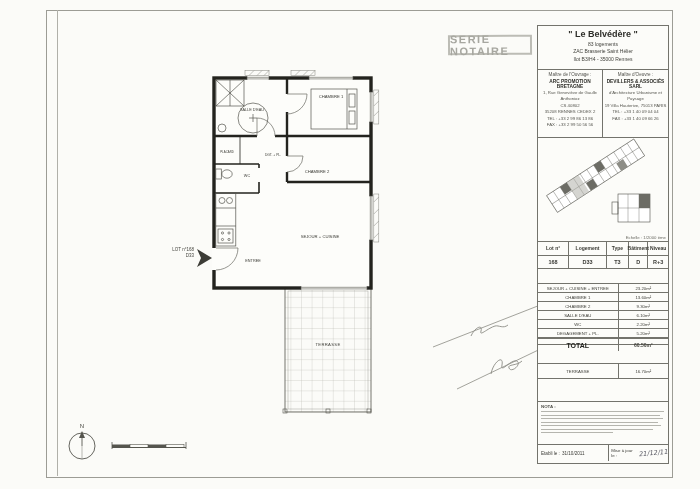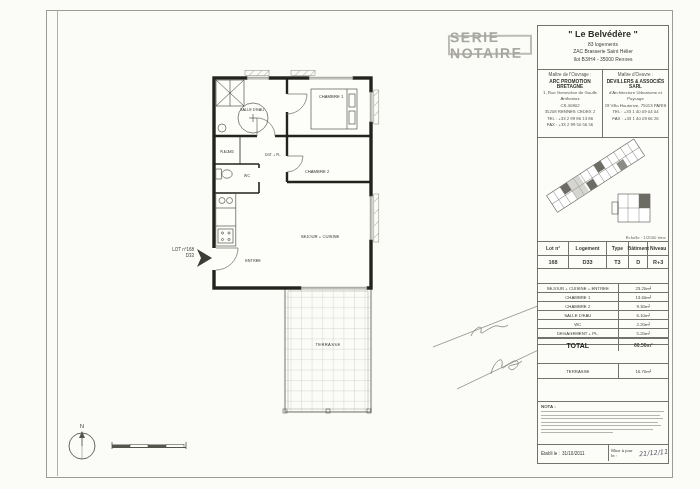--- a/index.html
+++ b/index.html
@@ -4,21 +4,21 @@
 <style>
   html,body{margin:0;padding:0;}
   body{width:700px;height:489px;background:#f7f7f4;font-family:"Liberation Sans",sans-serif;position:relative;overflow:hidden;color:#3b3b36;}
   .abs{position:absolute;}
   
   #sheet{left:0;top:0;width:700px;height:489px;background:#fbfbf8;}
   #frame{left:46px;top:10px;width:625px;height:466px;border:1px solid #9c9c95;}
   #frame-inner-left{left:57px;top:10px;width:0;height:466px;border-left:1px solid #b0b0a9;}
   
   #stamp{left:448px;top:35px;width:80px;height:16px;border:2px solid #bcbcb5;display:flex;align-items:center;justify-content:center;
-         color:#a7a7a0;font-size:14px;letter-spacing:1.5px;font-weight:bold;transform:rotate(-.4deg);}
+         color:#a7a7a0;font-size:11px;letter-spacing:1.5px;font-weight:bold;transform:rotate(-.4deg);}
   
   #panel{left:537px;top:25px;width:130px;height:437px;border:1px solid #73736c;background:#fcfcf9;font-size:5px;}
   .sect{border-bottom:1px solid #73736c;position:relative;box-sizing:border-box;}
   .gap{border-bottom:1px solid #73736c;}
   #p-header{height:44px;display:flex;}
   #logo-box{width:47px;border-right:1px solid #9a9a93;display:flex;flex-direction:column;align-items:center;justify-content:center;}
   #logo-group{font-size:3.5px;letter-spacing:1.3px;color:#55554e;}
   #logo-ellipse{width:36px;height:22px;border:2px solid #4c4c45;border-radius:50%;display:flex;align-items:center;justify-content:center;margin-top:1px;}
   #logo-name{font-size:12px;font-weight:bold;font-style:italic;color:#3a3a34;}
   #proj{flex:1;text-align:center;padding-top:3px;}

